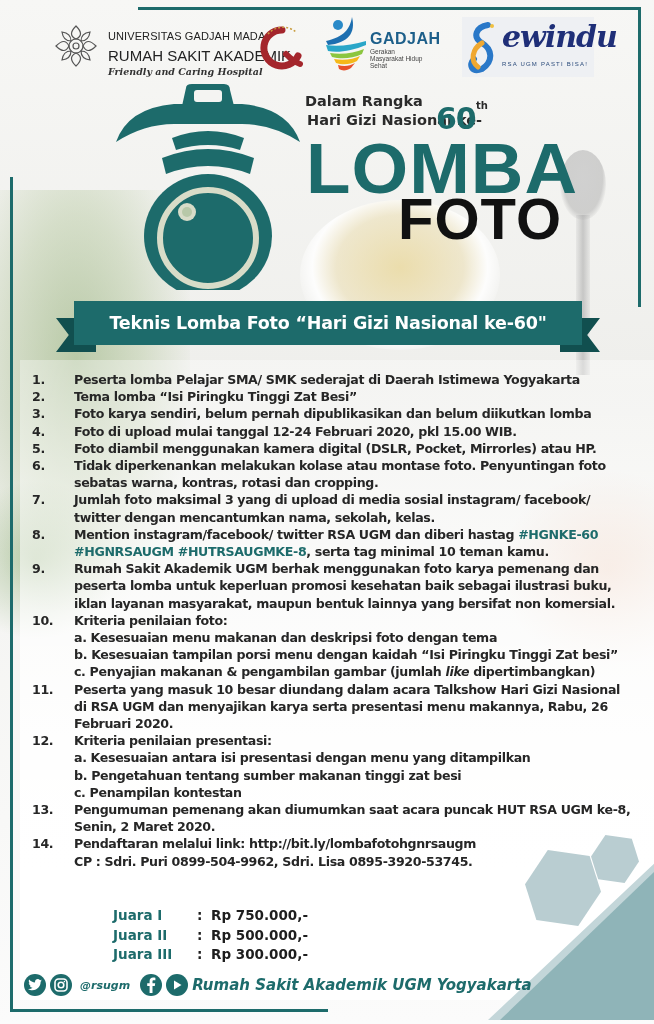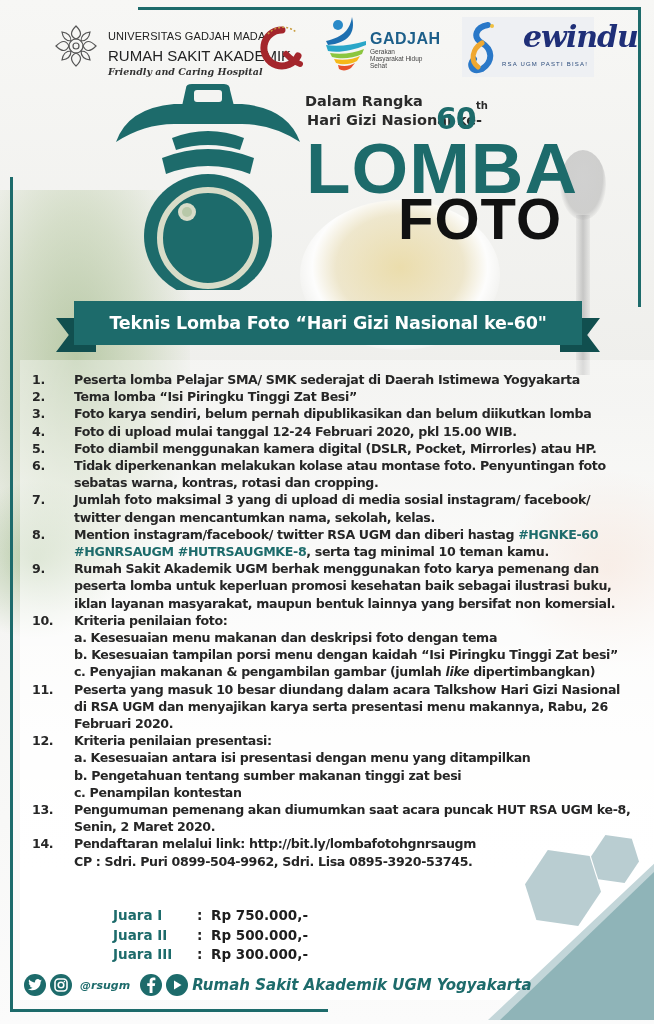--- a/index.html
+++ b/index.html
@@ -37,21 +37,21 @@
   .ugm-line1 { font-size: 11px; color: #222; letter-spacing: 0.1px; }
   .ugm-line2 { font-size: 15px; font-weight: normal; color: #222; margin-top: 5px; }
   .ugm-line3 { font-size: 9.5px; font-style: italic; font-weight: bold; color: #333; font-family: "DejaVu Serif", serif; margin-top: 2px; }
   .logo-q { position: absolute; left: 258px; top: 24px; width: 48px; height: 48px; }
   .logo-germas { position: absolute; left: 322px; top: 15px; width: 50px; height: 58px; }
   .germas-text { position: absolute; left: 370px; top: 30px; font-family: "Liberation Sans", sans-serif; }
   .germas-title { font-size: 16px; font-weight: bold; color: #1d5f8a; letter-spacing: 0.5px; }
   .germas-sub { font-size: 6.5px; color: #444; line-height: 7px; width: 60px; }
   .logo-sewindu { position: absolute; left: 462px; top: 17px; width: 132px; height: 60px; background: #eef0f3; }
   .sewindu-word { position: absolute; left: 40px; top: 2px; font-family: "DejaVu Serif", serif; font-style: italic; font-weight: bold;
-    font-size: 30px; color: #1f2f78; letter-spacing: -1px; margin-left: 21px; }
+    font-size: 30px; color: #1f2f78; letter-spacing: -1px; }
   .sewindu-tag { position: absolute; left: 40px; top: 44px; font-size: 6px; letter-spacing: 1.2px; color: #2a4a7a; font-family: "Liberation Sans", sans-serif; }
 
   
   .camera { position: absolute; left: 112px; top: 84px; width: 192px; height: 206px; }
 
   
   .dalam { position: absolute; left: 305px; top: 93px; font-family: "DejaVu Sans", sans-serif; font-size: 14.5px; font-weight: bold; color: #2a2a2a; line-height: 17px; }
   .hgn-line { position: absolute; left: 307px; top: 112px; font-size: 14.5px; font-weight: bold; color: #2a2a2a; }
   .sixty { position: absolute; left: 436px; top: 101px; font-size: 30px; font-weight: bold; color: #1d6b6b; font-family: "DejaVu Sans", sans-serif; letter-spacing: -1px; }
   .th { position: absolute; left: 476px; top: 100px; font-size: 10px; font-weight: bold; color: #2a2a2a; }

